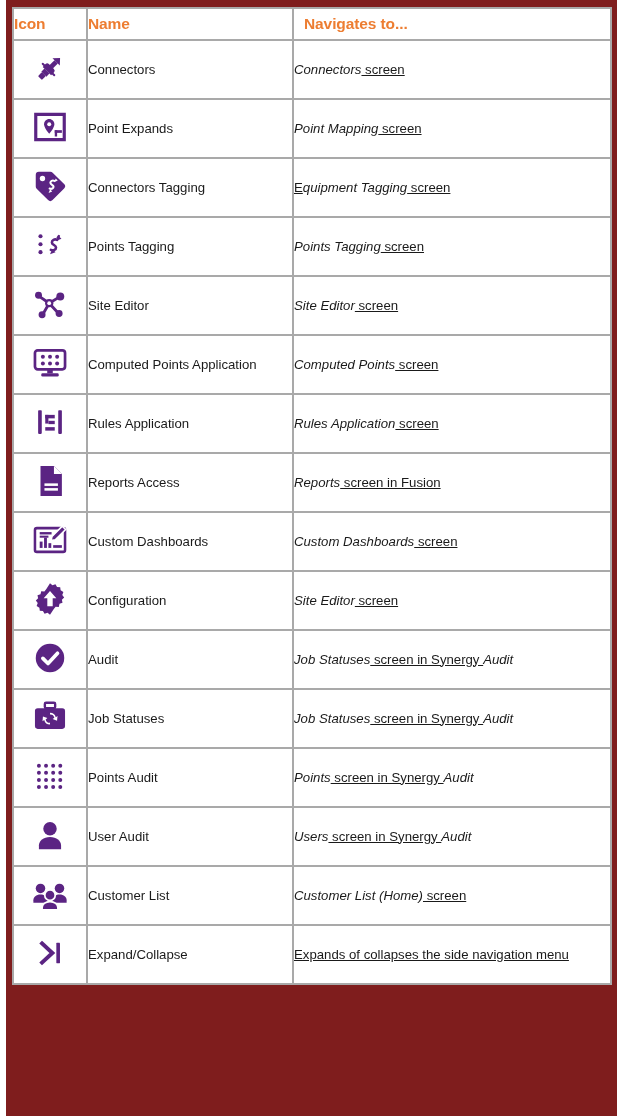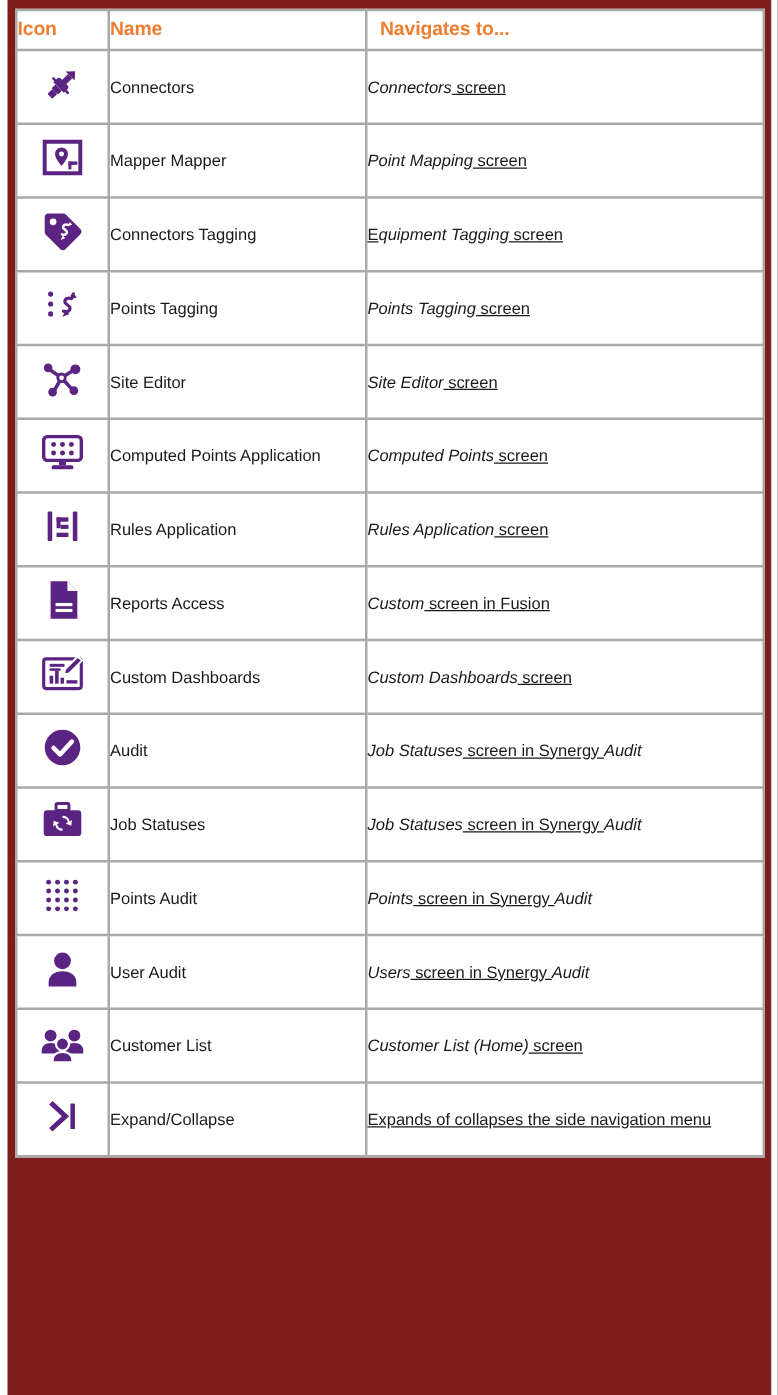--- a/index.html
+++ b/index.html
@@ -139,21 +139,21 @@
             <td class="cell-nav"><span class="em">Connectors</span><span class="ro"> screen</span></td>
           </tr>
           <tr>
             <td class="cell-icon"><span class="icon-box"><svg viewBox="0 0 48 48" xmlns="http://www.w3.org/2000/svg" fill="#5B2483">
                   <path d="M6 8h36v32H6z" fill="none" stroke="#5B2483" stroke-width="4"></path>
                   <path d="M23 14c-3.6 0-6.5 2.9-6.5 6.5 0 4.9 6.5 12 6.5 12s6.5-7.1 6.5-12C29.5 16.9 26.6 14 23 14z"></path>
                   <circle cx="23" cy="20.4" r="2.5" fill="#ffffff"></circle>
                   <rect x="30" y="28" width="9" height="3.4"></rect>
                   <rect x="30" y="28" width="3" height="8"></rect>
                 </svg></span></td>
-            <td class="cell-name">Mapper Mapper</td>
+            <td class="cell-name">Point Expands</td>
             <td class="cell-nav"><span class="em">Point Mapping</span><span class="ro"> screen</span></td>
           </tr>
           <tr>
             <td class="cell-icon"><span class="icon-box"><svg viewBox="0 0 48 48" xmlns="http://www.w3.org/2000/svg" fill="#5B2483">
                   <path d="M24.5 6H10a4 4 0 0 0-4 4v14.6a4 4 0 0 0 1.17 2.83l14.4 14.4a4 4 0 0 0 5.66 0l14.6-14.6a4 4 0 0 0 0-5.66L27.33 7.17A4 4 0 0 0 24.5 6z"></path>
                   <circle cx="14.5" cy="14.5" r="3.4" fill="#ffffff"></circle>
                   <path d="M29.5 17.5c-2.6-1.1-5 .3-5 2.4 0 2.4 4 2.7 4 5 0 2-2.4 3.4-5 2.3" fill="none" stroke="#ffffff" stroke-width="2.6" stroke-linecap="round"></path>
                   <path d="M31.2 14.6l2.6 2.6-4.6 2z" fill="#ffffff"></path>
                   <path d="M24.2 28.2l2.6 2.6-4.6 2z" fill="#ffffff"></path>
                 </svg></span></td>
@@ -214,35 +214,43 @@
             <td class="cell-nav"><span class="em">Rules Application</span><span class="ro"> screen</span></td>
           </tr>
           <tr>
             <td class="cell-icon"><span class="icon-box"><svg viewBox="0 0 48 48" xmlns="http://www.w3.org/2000/svg" fill="#5B2483">
                   <path d="M12 5h17l10 10v28H12z"></path>
                   <path d="M29 5l10 10H29z" fill="#ffffff"></path>
                   <rect x="17" y="27" width="17" height="3.2" fill="#ffffff"></rect>
                   <rect x="17" y="33" width="17" height="3.2" fill="#ffffff"></rect>
                 </svg></span></td>
             <td class="cell-name">Reports Access</td>
-            <td class="cell-nav"><span class="em">Custom</span><span class="ro"> screen in Fusion</span></td>
+            <td class="cell-nav"><span class="em">Reports</span><span class="ro"> screen in Fusion</span></td>
           </tr>
           <tr>
             <td class="cell-icon"><span class="icon-box"><svg viewBox="0 0 48 48" xmlns="http://www.w3.org/2000/svg" fill="#5B2483">
                   <rect x="5" y="9" width="38" height="30" rx="2.5" fill="none" stroke="#5B2483" stroke-width="3.2"></rect>
                   <rect x="11" y="26" width="3.6" height="8"></rect>
                   <rect x="16.5" y="21" width="3.6" height="13"></rect>
                   <rect x="22" y="28" width="3.6" height="6"></rect>
                   <rect x="11" y="14" width="15" height="3"></rect>
                   <rect x="11" y="18.5" width="11" height="2.6"></rect>
                   <rect x="28" y="30.5" width="11" height="3.4"></rect>
                   <path d="M39.5 6.5l4.2 4.2-13 13-5.3 1.1 1.1-5.3z" stroke="#ffffff" stroke-width="2"></path>
                 </svg></span></td>
             <td class="cell-name">Custom Dashboards</td>
             <td class="cell-nav"><span class="em">Custom Dashboards</span><span class="ro"> screen</span></td>
+          </tr>
+          <tr>
+            <td class="cell-icon"><span class="icon-box"><svg viewBox="0 0 48 48" xmlns="http://www.w3.org/2000/svg" fill="#5B2483">
+                  <path d="M24 4l3.1 2.5 3.8-1.2 2 3.5 4 .3.5 4 3.5 2-1.4 3.8 2.4 3.2-2.9 2.8.8 3.9-3.8 1.3-.9 3.9-4-.3-2.5 3.1L24 44l-3.1-2.5-3.8 1.2-2-3.5-4-.3-.5-4-3.5-2 1.4-3.8L6.1 26l2.9-2.8-.8-3.9 3.8-1.3.9-3.9 4 .3 2.5-3.1z"></path>
+                  <path d="M24 14l8 9h-4.6v10h-6.8V23H16z" fill="#ffffff"></path>
+                </svg></span></td>
+            <td class="cell-name">Configuration</td>
+            <td class="cell-nav"><span class="em">Site Editor</span><span class="ro"> screen</span></td>
           </tr>
           <tr>
             <td class="cell-icon"><span class="icon-box"><svg viewBox="0 0 48 48" xmlns="http://www.w3.org/2000/svg" fill="#5B2483">
                   <circle cx="24" cy="24" r="18"></circle>
                   <path d="M15 24.5l6.5 6.5L33.5 18" fill="none" stroke="#ffffff" stroke-width="4.6" stroke-linecap="round" stroke-linejoin="round"></path>
                 </svg></span></td>
             <td class="cell-name">Audit</td>
             <td class="cell-nav"><span class="em">Job Statuses</span><span class="ro"> screen in Synergy </span><span class="em">Audit</span></td>
           </tr>
           <tr>

